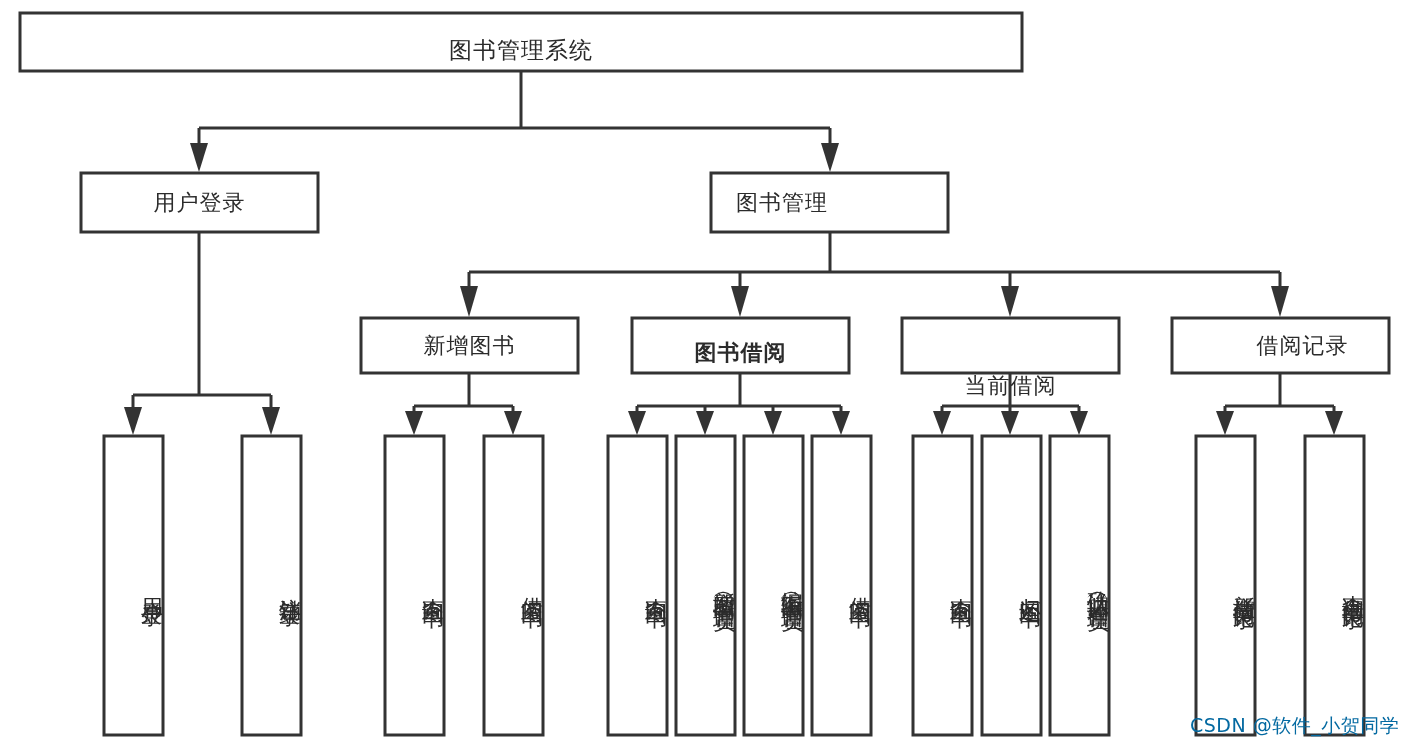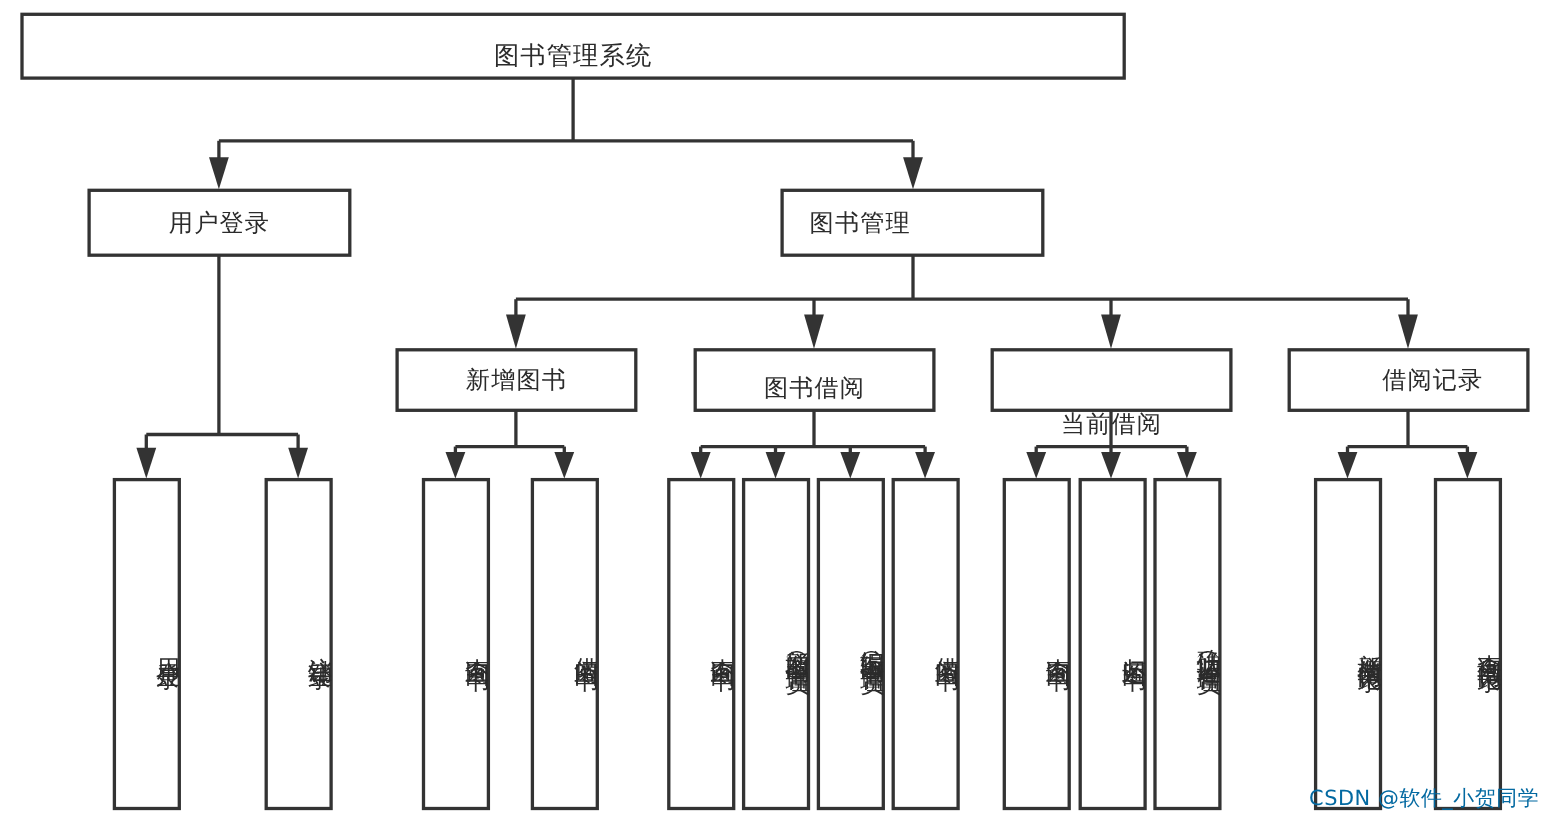--- a/index.html
+++ b/index.html
@@ -185,21 +185,21 @@
       <polygon class="arrow-head" points="1334,435 1325,411 1343,411"></polygon>
     </g>
   </svg>
 
   <div class="h-label title-label" style="left:20px; top:13px; width:1002px; height:74px;">图书管理系统</div>
 
   <div class="h-label" style="left:81px; top:173px; width:237px; height:59px;">用户登录</div>
   <div class="h-label" style="left:671px; top:173px; width:222px; height:59px;">图书管理</div>
 
   <div class="h-label" style="left:361px; top:318px; width:217px; height:55px;">新增图书</div>
-  <div class="h-label" style="left:632px; top:318px; width:217px; height:70px;">图书借阅</div>
+  <div class="h-label" style="left:632px; top:318px; width:217px; height:70px;font-weight:bold;">图书借阅</div>
   <div class="h-label" style="left:902px; top:318px; width:217px; height:55px;margin-top:40px;">当前借阅</div>
   <div class="h-label" style="left:1172px; top:318px; width:261px; height:55px;">借阅记录</div>
 
   <div class="v-label" style="left:104px; top:496px; width:59px; height:180px;">用户登录</div>
   <div class="v-label" style="left:242px; top:496px; width:59px; height:180px;">注销登录</div>
 
   <div class="v-label" style="left:385px; top:496px; width:59px; height:180px;">查询图书</div>
   <div class="v-label" style="left:484px; top:496px; width:59px; height:180px;">借阅图书</div>
 
   <div class="v-label" style="left:608px; top:496px; width:59px; height:180px;">查询图书</div>

